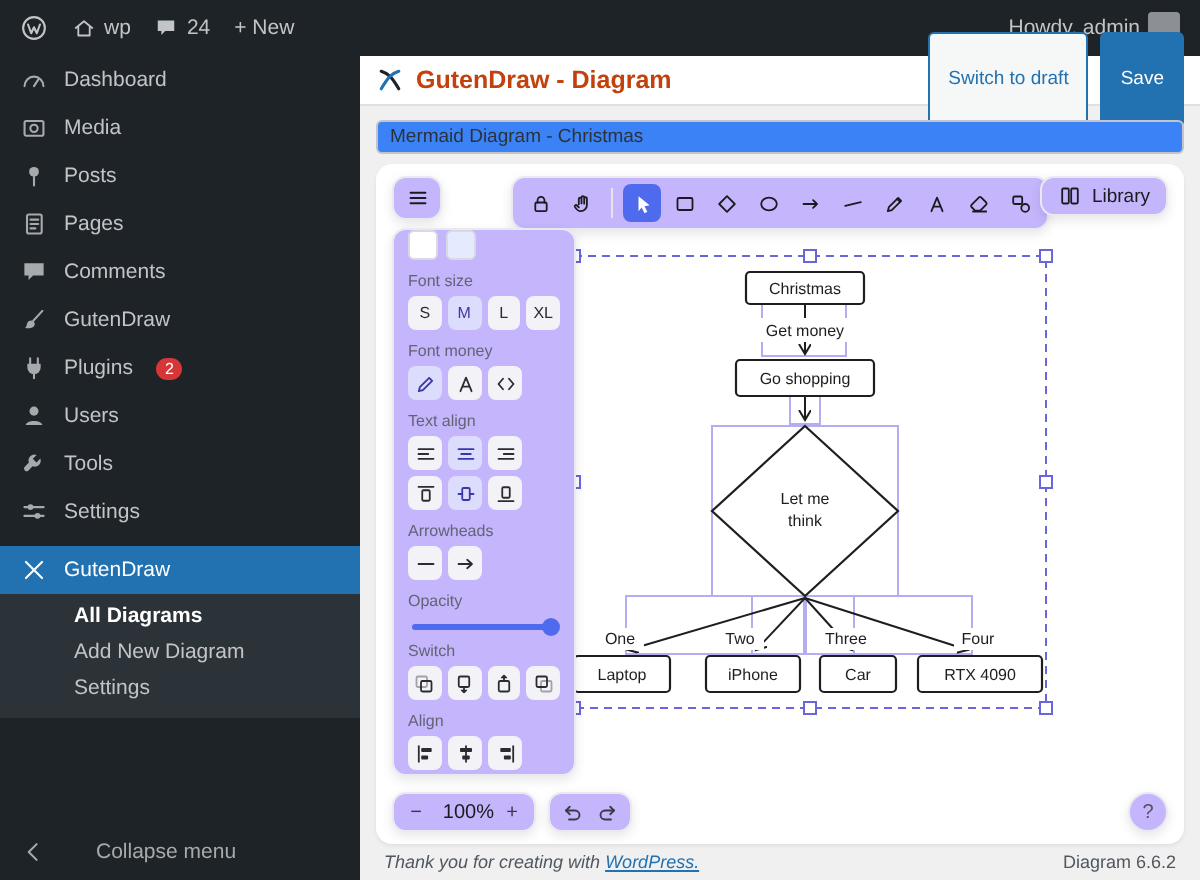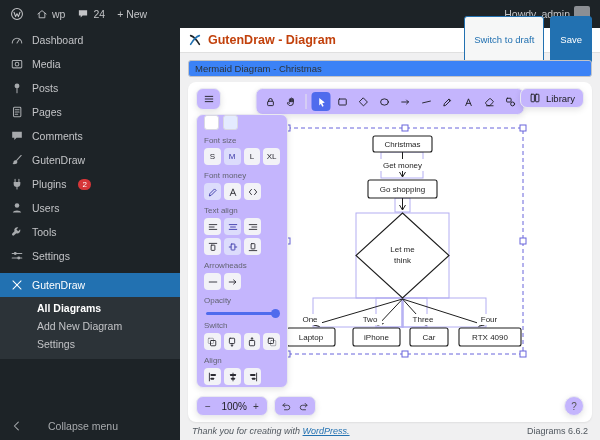--- a/index.html
+++ b/index.html
@@ -570,16 +570,16 @@
               <path d="M12 7H6a3 3 0 1 0 0 6h4"></path>
               <path d="M9.5 4.5 12 7l-2.5 2.5"></path>
             </svg>
           </div>
       </div>
       <div class="island help">?</div>
     </div>
 
     <div class="footer">
       <span class="thanks"><span>Thank you for creating with </span><a>WordPress.</a></span>
-      <span>Diagrams 6.6.2</span>
+      <span>Diagram 6.6.2</span>
     </div>
   </div>
 </div>
 
 </body></html>

